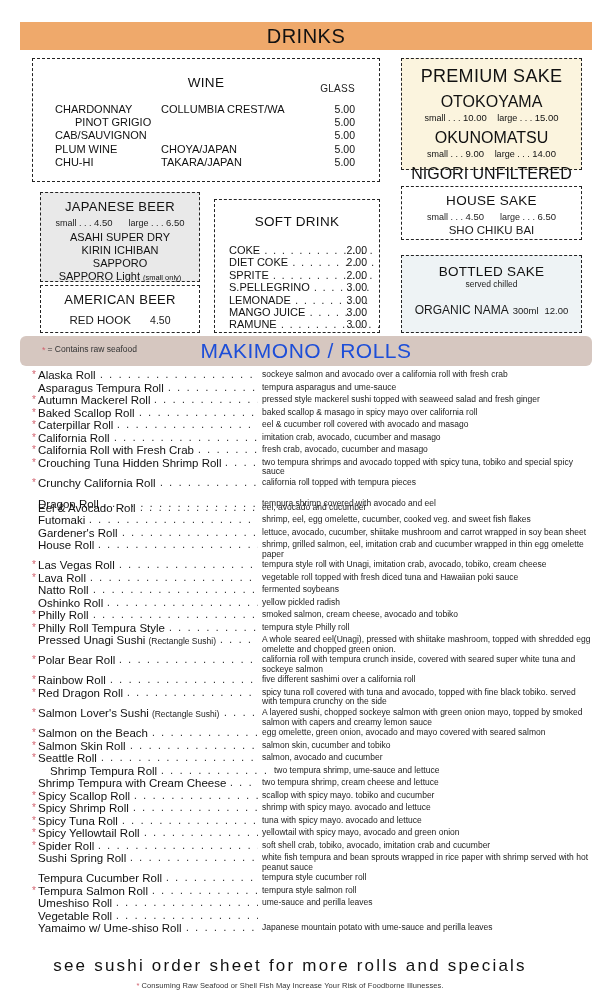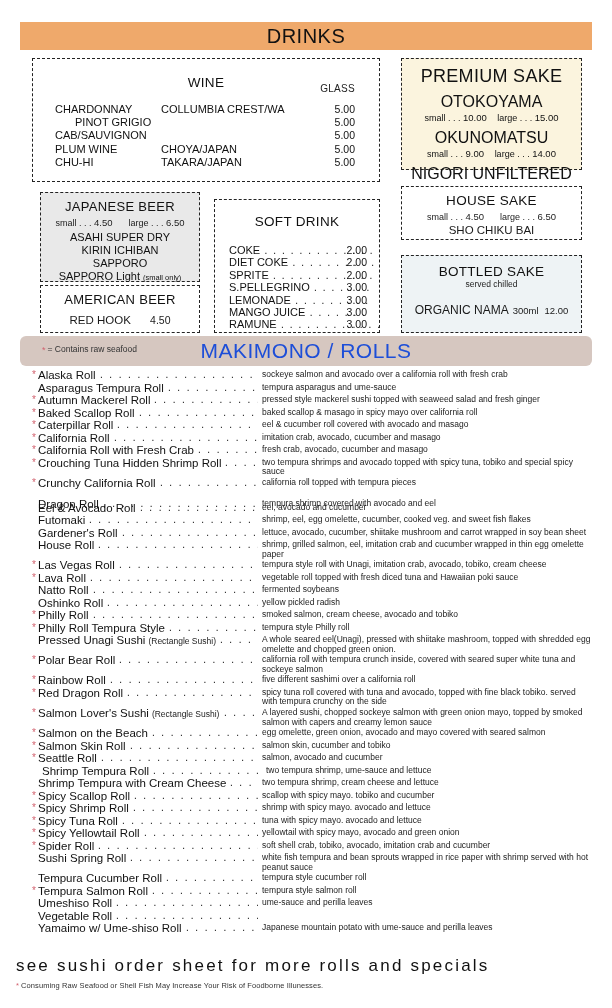--- a/index.html
+++ b/index.html
@@ -168,21 +168,21 @@
     overflow:hidden;white-space:nowrap;
   }
   .roll-desc{
     position:absolute;left:232px;top:1px;
     font-size:8.5px;line-height:9.6px;color:#222;
     white-space:normal;width:330px;
   }
 
   
   #footer{
-    position:absolute;left:16px;top:956px;width:572px;text-align:left;
+    position:absolute;left:4px;top:956px;width:572px;text-align:center;
   }
   #footer .big{
     font-size:17px;letter-spacing:2.2px;color:#111;
   }
   #footer .small{
     margin-top:5px;font-size:7.5px;color:#333;letter-spacing:.1px;
   }
   #footer .small .star{color:#d2626f;margin-right:2px;}
 </style>
 </head>
@@ -490,21 +490,21 @@
       </div>
     </div>
     <div class="roll" style="position: absolute; left: 0px; right: 0px; top: 383.1px;">
       <div class="roll-line">
         <span class="roll-star">*</span>
         <span class="roll-name">Seattle Roll</span>
         <span class="roll-dots" style="left: 71px; width: 157px;">. . . . . . . . . . . . . . . . . . . . .</span>
         <span class="roll-desc">salmon, avocado and cucumber</span>
       </div>
     </div>
-    <div class="roll" style="position: absolute; left: 4px; right: 0px; top: 395.6px;">
+    <div class="roll" style="position: absolute; left: 12px; right: 0px; top: 395.6px;">
       <div class="roll-line">
         <span class="roll-name">Shrimp Tempura Roll</span>
         <span class="roll-dots" style="left: 119px; width: 109px;">. . . . . . . . . . . . . . .</span>
         <span class="roll-desc">two tempura shrimp, ume-sauce and lettuce</span>
       </div>
     </div>
     <div class="roll" style="position: absolute; left: 0px; right: 0px; top: 408.1px;">
       <div class="roll-line">
         <span class="roll-name">Shrimp Tempura with Cream Cheese</span>
         <span class="roll-dots" style="left: 200px; width: 28px;">. . . . . .</span>

